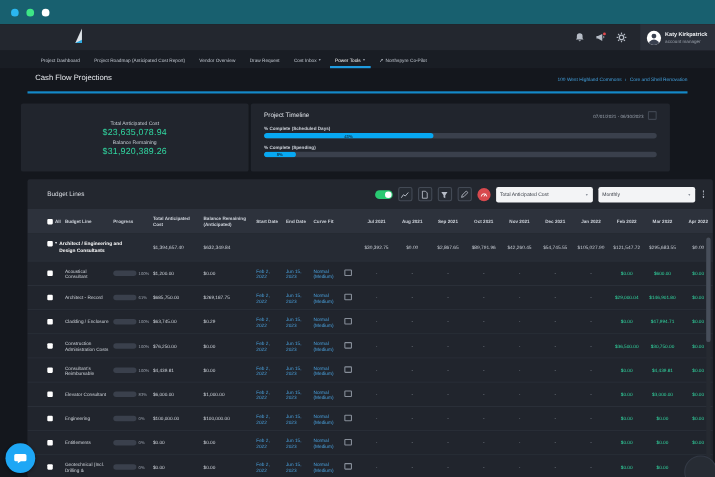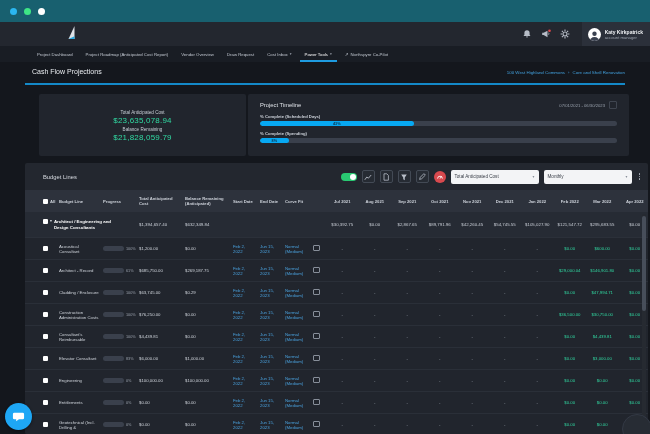--- a/index.html
+++ b/index.html
@@ -28,21 +28,21 @@
   .tcaret{font-size:3.6px;color:#9aa1ac;}
   .copilot-ic{font-size:4.5px;color:#c3c9d2;}
 
   
   .pagehead{position:absolute;top:68px;left:32px;width:593px;display:flex;justify-content:space-between;align-items:flex-end;}
   .ptitle{font-size:7px;color:#e8ebef;}
   .crumb{font-size:4.4px;color:#42a0dd;display:flex;gap:3px;align-items:center;white-space:nowrap;}
   .rule{position:absolute;top:83px;left:25px;width:600px;height:2px;background:#1489c8;}
 
   
-  .cards{position:absolute;top:94px;left:39px;display:flex;gap:2px;align-items:center;}
+  .cards{position:absolute;top:94px;left:19px;display:flex;gap:2px;align-items:center;}
   .card{background:#21252d;border-radius:2px;}
   .card.summary{width:207px;height:62px;display:flex;flex-direction:column;align-items:center;justify-content:center;}
   .slabel{font-size:4.6px;color:#c6ccd4;margin-top:2px;}
   .sval{font-size:8px;color:#31d9a2;letter-spacing:.2px;margin-top:1px;}
   .card.timeline{width:381px;height:62px;padding:7px 12px 0 12px;}
   .tl-top{display:flex;justify-content:space-between;align-items:center;}
   .tl-title{font-size:5.8px;color:#dfe3e8;}
   .tl-right{display:flex;align-items:center;gap:4px;}
   .tl-dates{font-size:4.2px;color:#98a0ab;}
   .tl-iconbtn{width:8px;height:8px;border:1px solid #3f4550;border-radius:1px;}
@@ -199,21 +199,21 @@
       <span>Core and Shell Renovation</span>
     </span>
   </div>
   <div class="rule"></div>
 
   <div class="cards">
     <div class="card summary">
       <div class="slabel">Total Anticipated Cost</div>
       <div class="sval">$23,635,078.94</div>
       <div class="slabel">Balance Remaining</div>
-      <div class="sval">$21,828,059.79</div>
+      <div class="sval">$31,920,389.26</div>
     </div>
     <div class="card timeline">
       <div class="tl-top">
         <span class="tl-title">Project Timeline</span>
         <span class="tl-right">
           <span class="tl-dates">07/01/2021 - 06/30/2023</span>
           <span class="tl-iconbtn"></span>
         </span>
       </div>
       <div class="tl-label">% Complete (Scheduled Days)</div>

